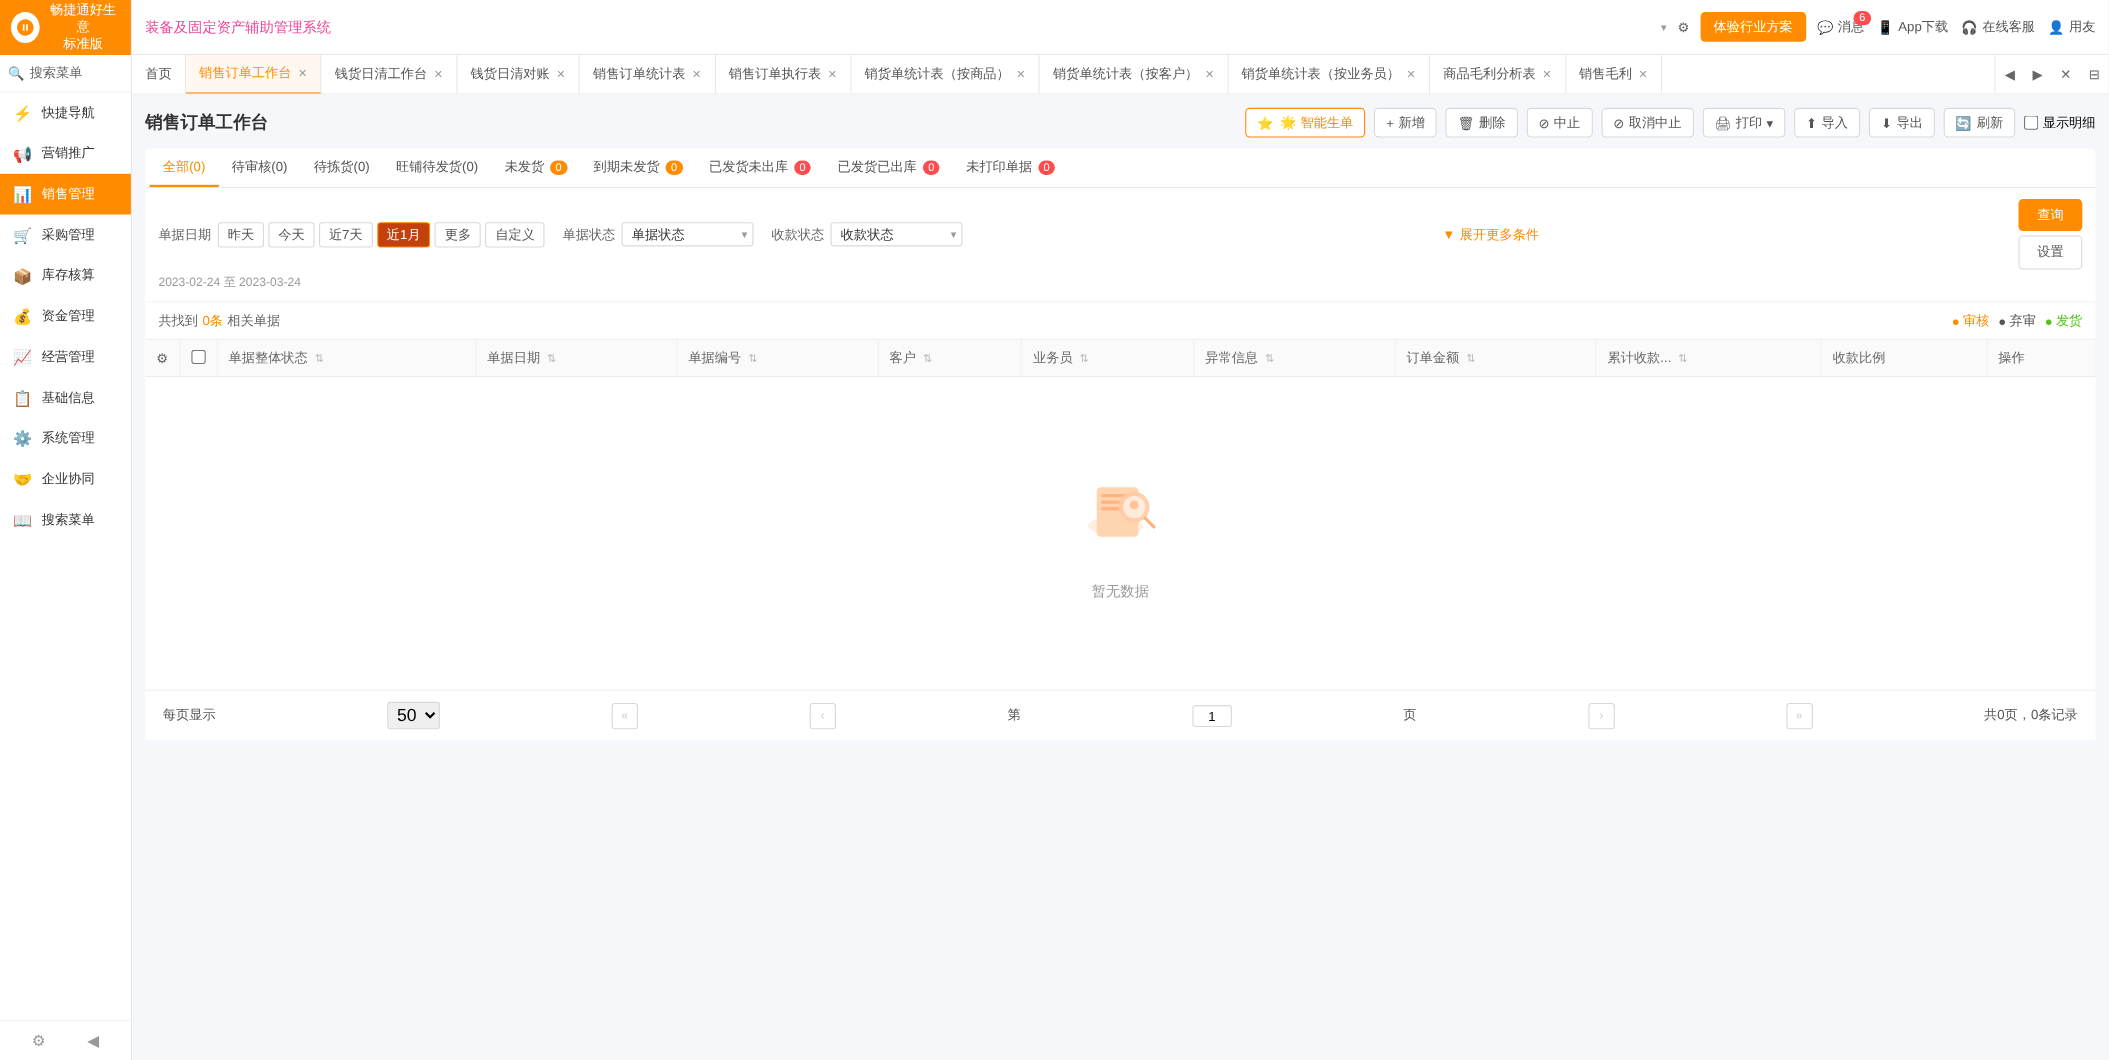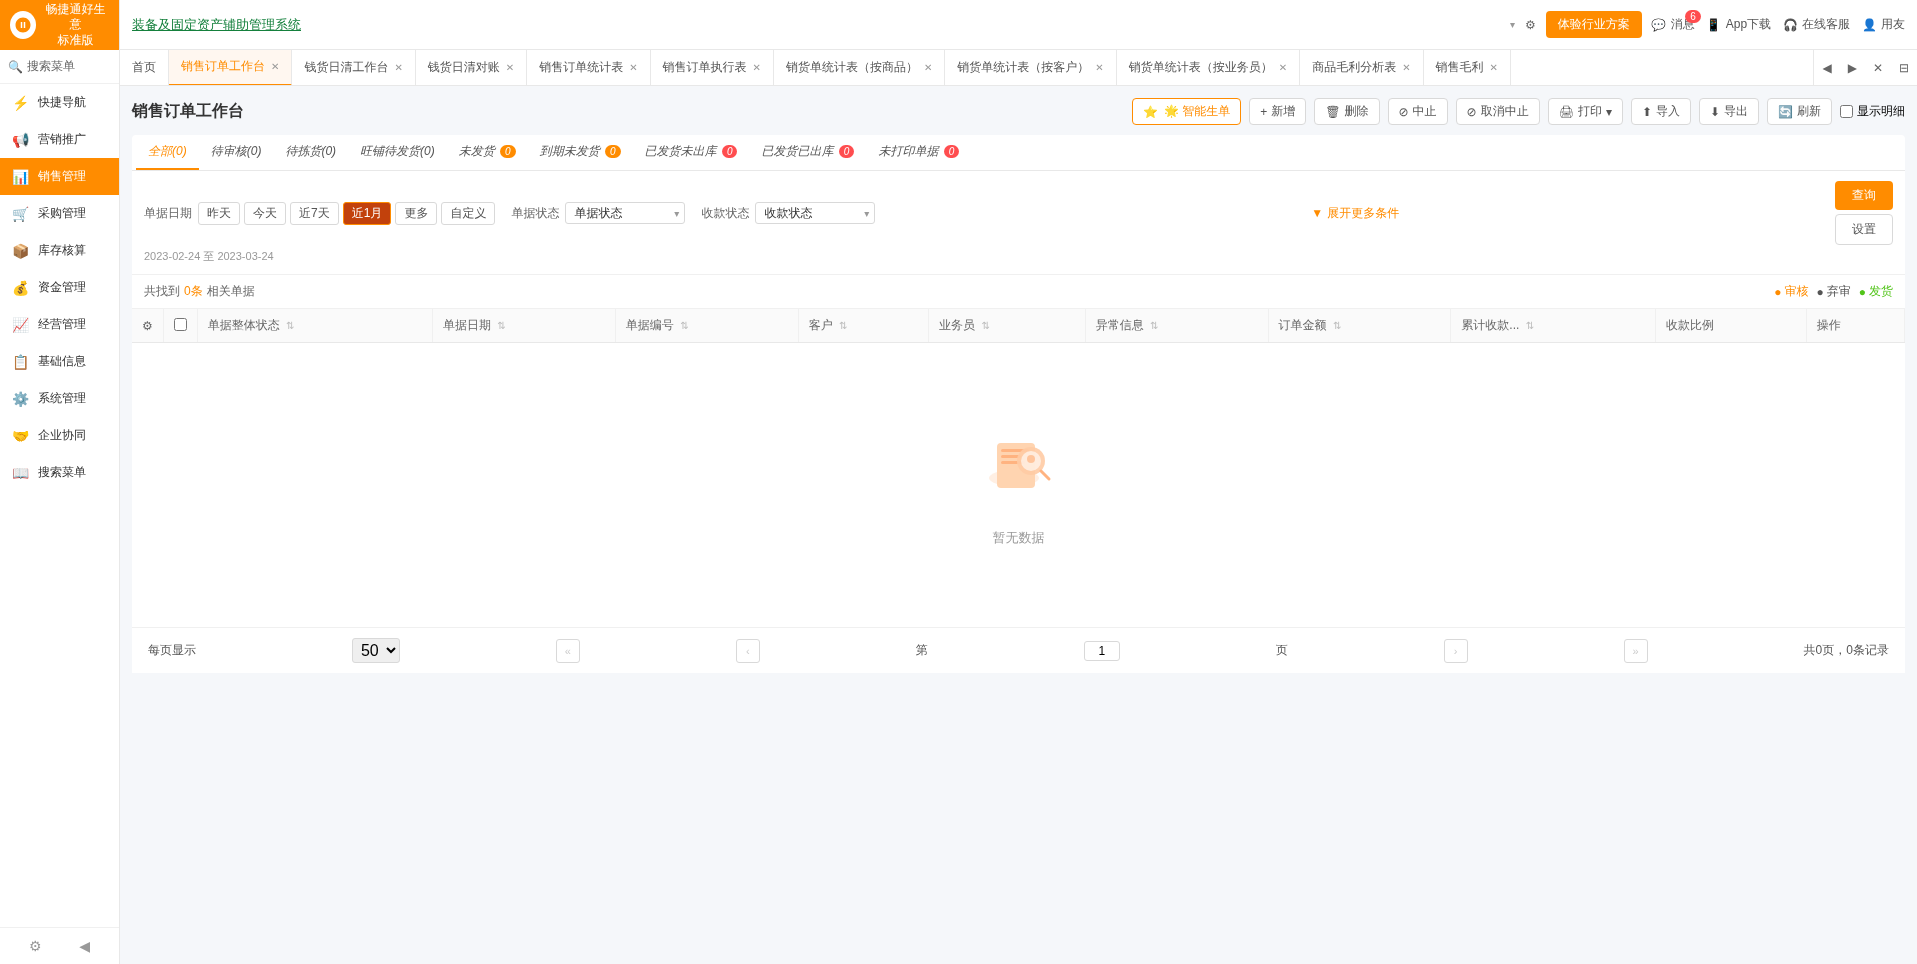--- a/index.html
+++ b/index.html
@@ -17,21 +17,21 @@
     .sidebar-nav-item.active .nav-icon { color: #fff; }
     .nav-icon { font-size: 14px; width: 18px; text-align: center; }
     .sidebar-bottom { margin-top: auto; display: flex; align-items: center; justify-content: space-around; padding: 10px; border-top: 1px solid #f0f0f0; }
     .sidebar-bottom-icon { cursor: pointer; color: #999; font-size: 14px; }
 
     
     .main { flex: 1; display: flex; flex-direction: column; overflow: hidden; }
 
     
     .top-header { height: 50px; background: #fff; border-bottom: 1px solid #e8e8e8; display: flex; align-items: center; padding: 0 12px; gap: 10px; }
-    .system-title { font-size: 13px; color: #15803d; flex: 1; text-decoration: underline; }
+    .system-title { font-size: 13px; color: #ec4899; flex: 1; }
     .header-actions { display: flex; align-items: center; gap: 12px; margin-left: auto; }
     .btn-industry { background: #ff8c00; color: #fff; border: none; border-radius: 4px; padding: 5px 12px; cursor: pointer; font-size: 12px; }
     .header-icon-btn { display: flex; align-items: center; gap: 4px; color: #555; cursor: pointer; font-size: 12px; position: relative; }
     .badge { background: #ff4d4f; color: #fff; border-radius: 10px; padding: 1px 5px; font-size: 10px; position: absolute; top: -6px; right: -6px; }
     .user-area { display: flex; align-items: center; gap: 4px; cursor: pointer; color: #555; }
     .gear-icon { cursor: pointer; color: #666; }
     .dropdown-arrow { font-size: 10px; color: #999; }
 
     
     .tab-bar { background: #fff; border-bottom: 1px solid #e8e8e8; display: flex; align-items: center; height: 36px; overflow: hidden; }
@@ -51,21 +51,21 @@
     
     .page-title-bar { display: flex; align-items: center; justify-content: space-between; margin-bottom: 10px; }
     .page-title { font-size: 16px; font-weight: bold; color: #333; }
     .page-actions { display: flex; align-items: center; gap: 8px; }
     .btn-smart { background: #fff; border: 1px solid #ff8c00; color: #ff8c00; border-radius: 4px; padding: 4px 10px; cursor: pointer; font-size: 12px; display: flex; align-items: center; gap: 4px; }
     .btn-action { background: #fff; border: 1px solid #d9d9d9; color: #555; border-radius: 4px; padding: 4px 10px; cursor: pointer; font-size: 12px; display: flex; align-items: center; gap: 4px; }
     .btn-query { background: #ff8c00; color: #fff; border: none; border-radius: 4px; padding: 6px 16px; cursor: pointer; font-size: 12px; }
     .btn-set { background: #fff; border: 1px solid #d9d9d9; color: #555; border-radius: 4px; padding: 6px 16px; cursor: pointer; font-size: 12px; }
 
     
-    .sub-tabs { display: flex; align-items: flex-end; background: #fff; border-radius: 4px 4px 0 0; border-bottom: 1px solid #e8e8e8; margin-bottom: 0; padding: 0 4px; font-style: italic; }
+    .sub-tabs { display: flex; align-items: flex-end; background: #fff; border-radius: 4px 4px 0 0; border-bottom: 1px solid #e8e8e8; margin-bottom: 0; padding: 0 4px; }
     .sub-tab { padding: 8px 12px; cursor: pointer; color: #555; font-size: 12px; border-bottom: 2px solid transparent; white-space: nowrap; }
     .sub-tab.active { color: #ff8c00; border-bottom: 2px solid #ff8c00; }
     .sub-tab-badge { background: #ff4d4f; color: #fff; border-radius: 10px; padding: 1px 5px; font-size: 10px; margin-left: 2px; }
     .sub-tab-badge.orange { background: #ff8c00; }
 
     
     .filter-area { background: #fff; padding: 10px 12px; border-bottom: 1px solid #f0f0f0; }
     .filter-row { display: flex; align-items: center; gap: 16px; flex-wrap: wrap; }
     .filter-item { display: flex; align-items: center; gap: 6px; }
     .filter-label { color: #666; font-size: 12px; white-space: nowrap; }

